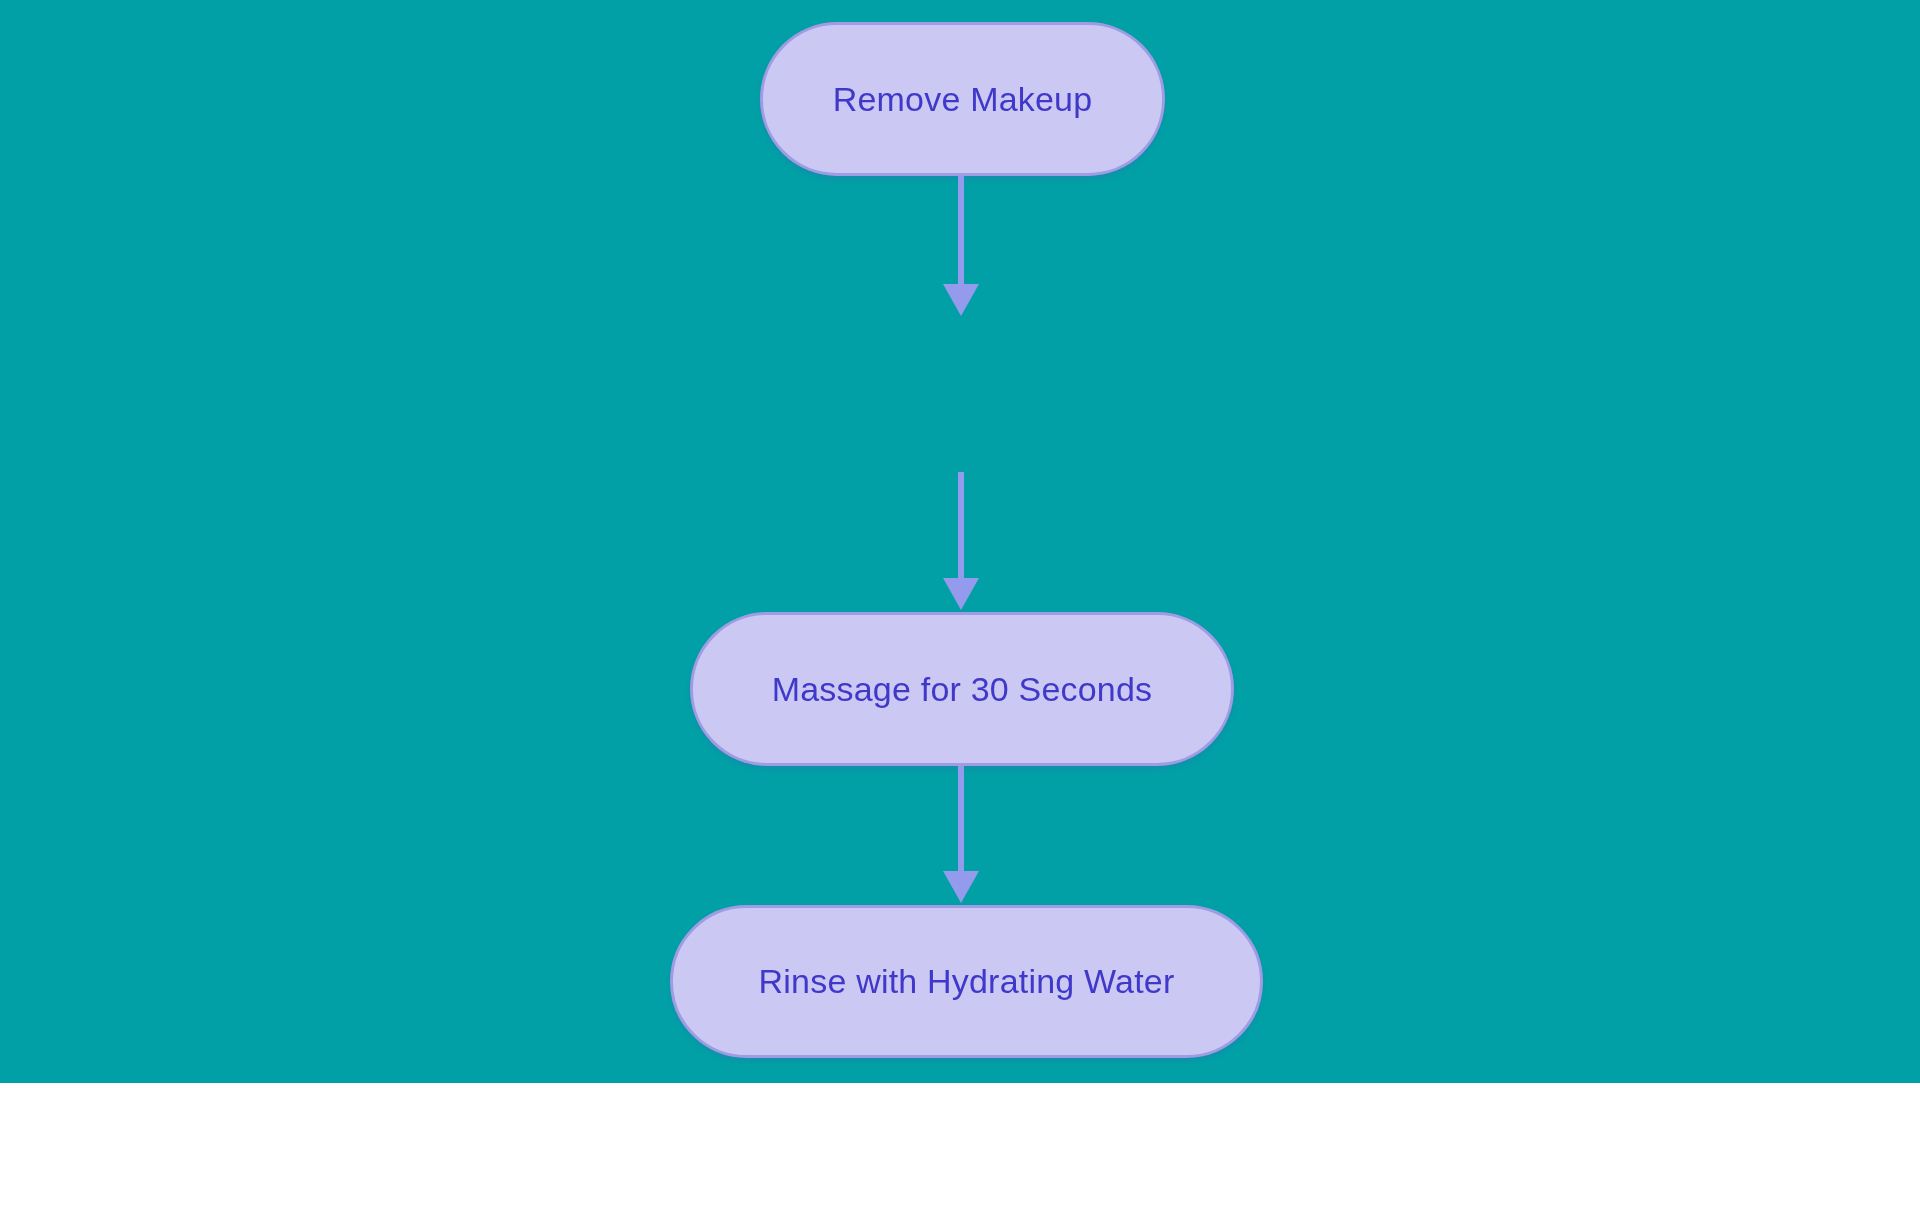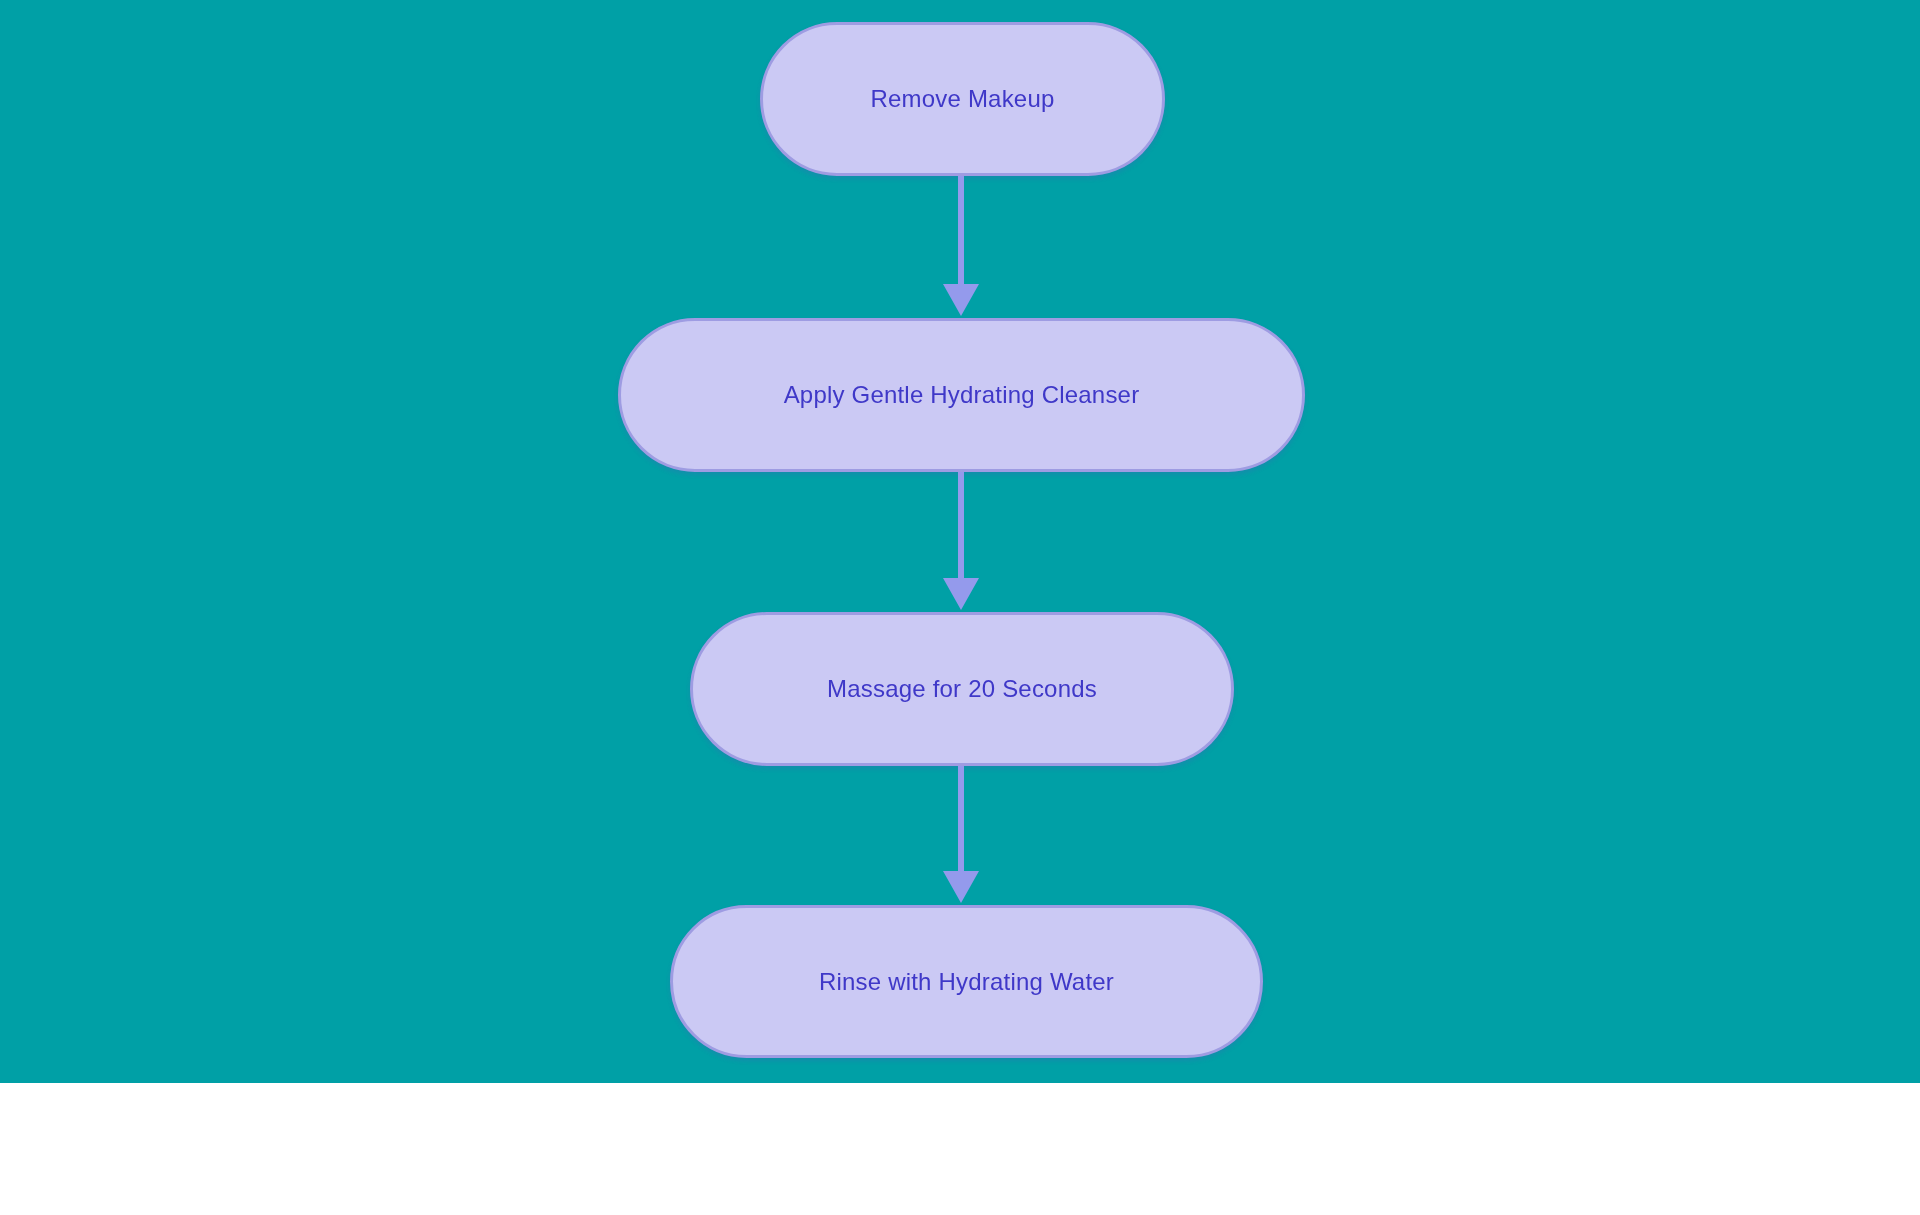--- a/index.html
+++ b/index.html
@@ -37,21 +37,21 @@
     display: flex;
     align-items: center;
     justify-content: center;
     background: var(--node-fill);
     border: 3px solid var(--node-border);
     border-radius: 77px;
     box-shadow: 0 3px 4px rgba(87, 82, 190, 0.22);
     cursor: default;
   }
   .node-label {
-    font-size: 24px;
+    font-size: 34px;
     font-weight: 500;
     letter-spacing: 0.2px;
     color: var(--node-text);
     white-space: nowrap;
   }
   .node-1 { left: 760px; top: 22px;  width: 405px; height: 154px; }
   .node-2 { left: 618px; top: 318px; width: 687px; height: 154px; }
   .node-3 { left: 690px; top: 612px; width: 544px; height: 154px; }
   .node-4 { left: 670px; top: 905px; width: 593px; height: 153px; }
 
@@ -85,31 +85,28 @@
 
   <div class="node node-1">
     <span class="node-label">Remove Makeup</span>
   </div>
 
   <div class="arrow arrow-1">
     <div class="shaft"></div>
     <div class="head"></div>
   </div>
 
-  <div class="node node-2">
-    <span class="node-label">Apply Gentle Hydrating Cleanser</span>
-  </div>
 
   <div class="arrow arrow-2">
     <div class="shaft"></div>
     <div class="head"></div>
   </div>
 
   <div class="node node-3">
-    <span class="node-label">Massage for 20 Seconds</span>
+    <span class="node-label">Massage for 30 Seconds</span>
   </div>
 
   <div class="arrow arrow-3">
     <div class="shaft"></div>
     <div class="head"></div>
   </div>
 
   <div class="node node-4">
     <span class="node-label">Rinse with Hydrating Water</span>
   </div>

